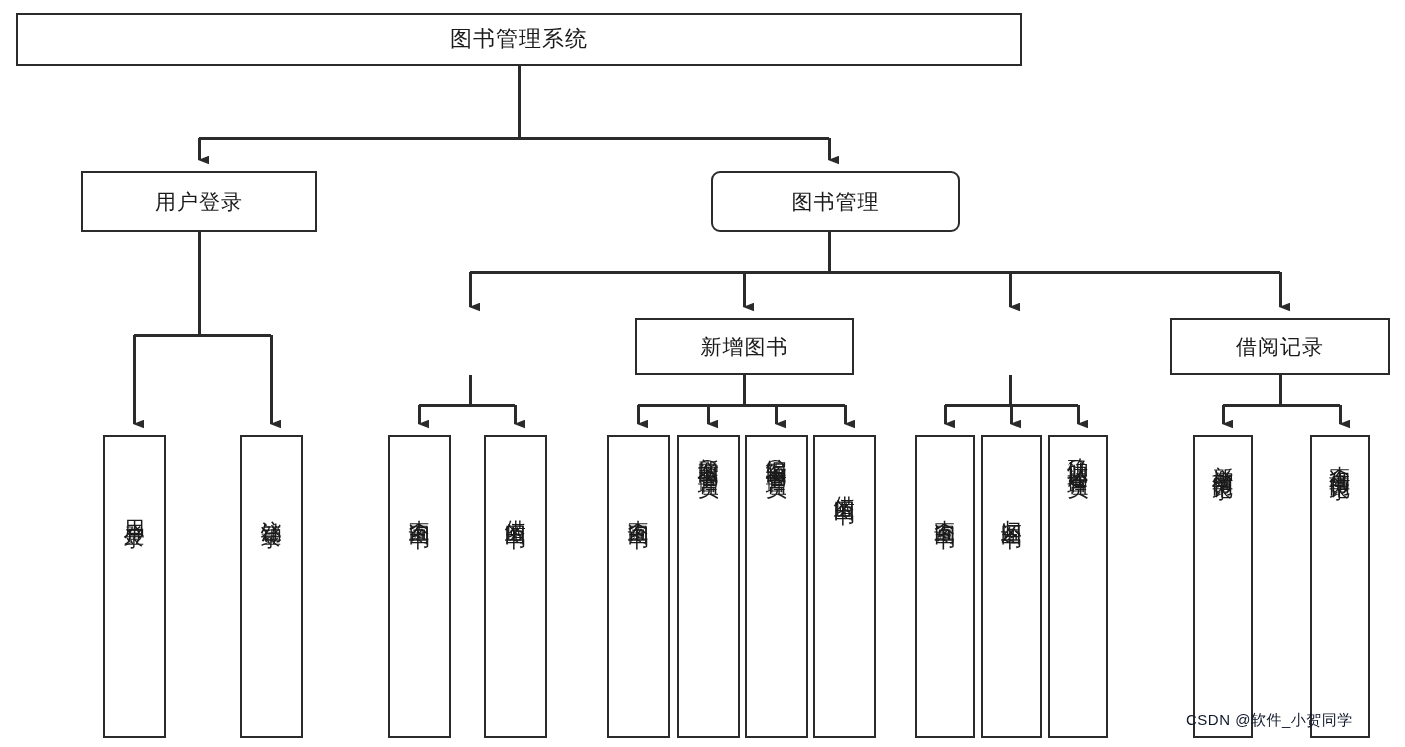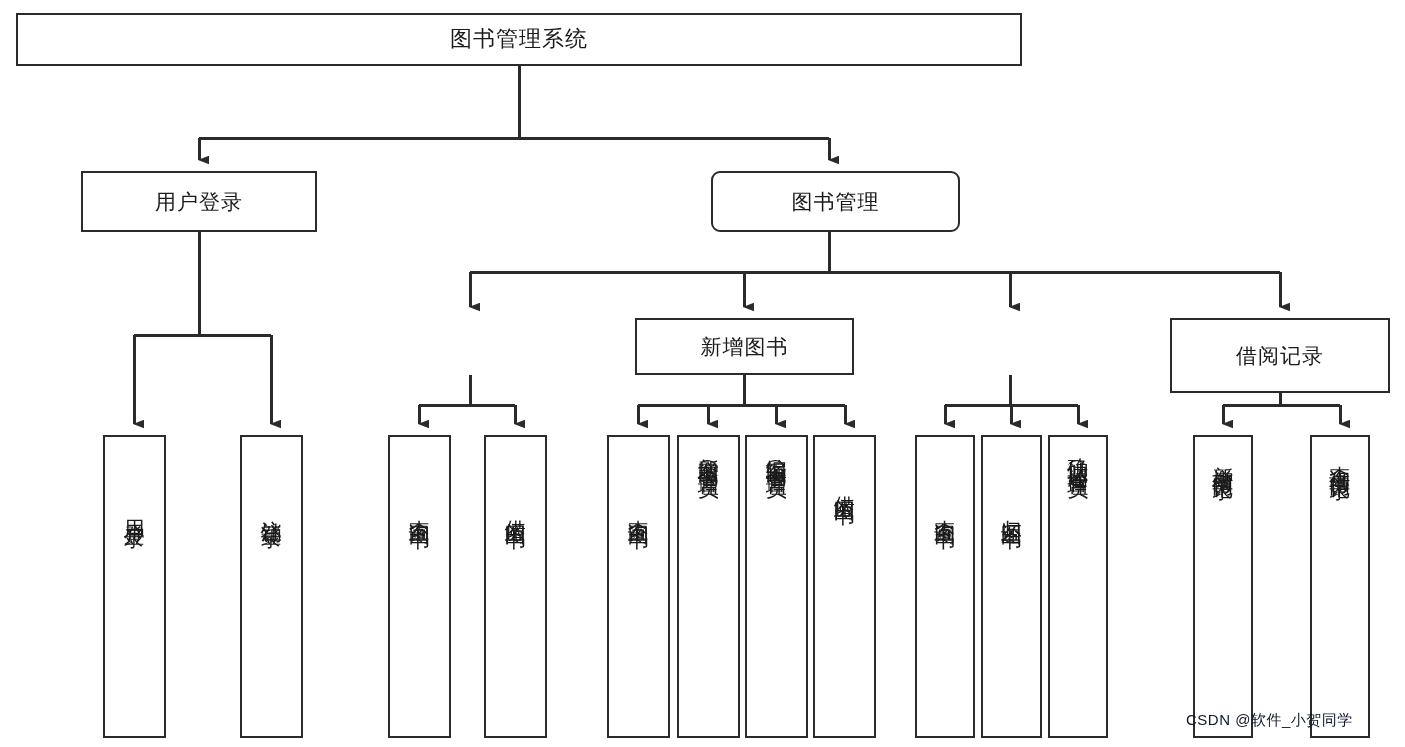--- a/index.html
+++ b/index.html
@@ -121,21 +121,21 @@
   <div class="node" style="left:81px;top:171px;width:236px;height:61px;">
     <span class="label">用户登录</span>
   </div>
   <div class="node" style="left:711px;top:171px;width:249px;height:61px;border-radius:9px;">
     <span class="label">图书管理</span>
   </div>
 
   <div class="node" style="left:635px;top:318px;width:219px;height:57px;">
     <span class="label">新增图书</span>
   </div>
-  <div class="node" style="left:1170px;top:318px;width:220px;height:75px;">
+  <div class="node" style="left:1170px;top:318px;width:220px;height:57px;">
     <span class="label">借阅记录</span>
   </div>
 
   <div class="node leaf short" style="left:103px;top:435px;width:63px;height:303px;">
     <span class="label">用户登录</span>
   </div>
   <div class="node leaf short" style="left:240px;top:435px;width:63px;height:303px;">
     <span class="label">注销登录</span>
   </div>
   <div class="node leaf short" style="left:388px;top:435px;width:63px;height:303px;">

